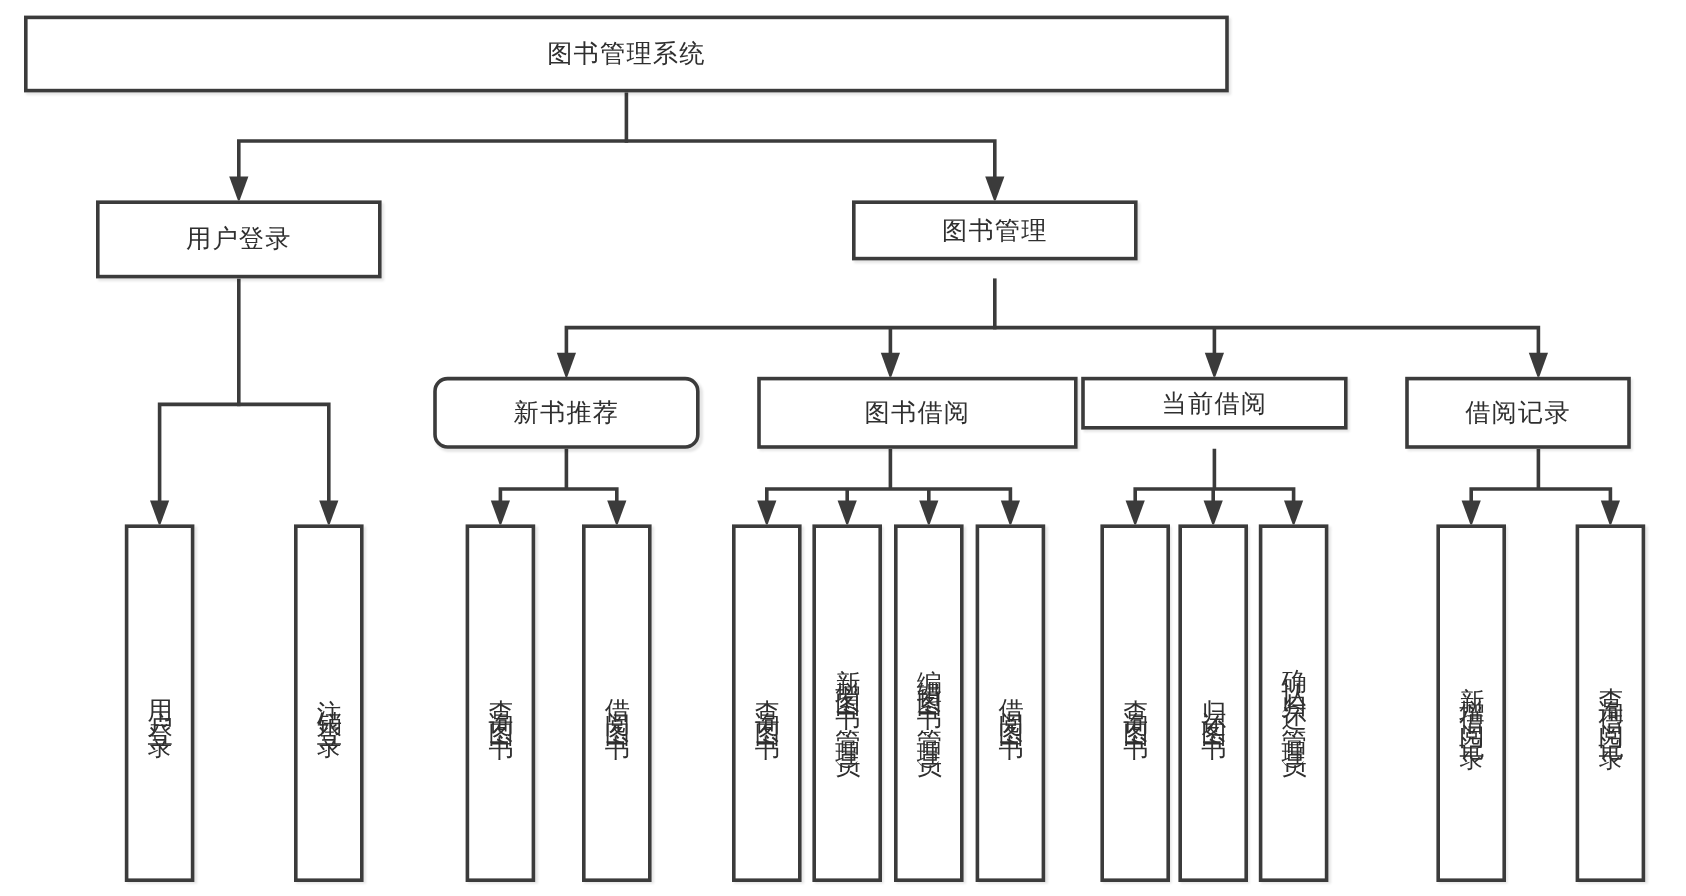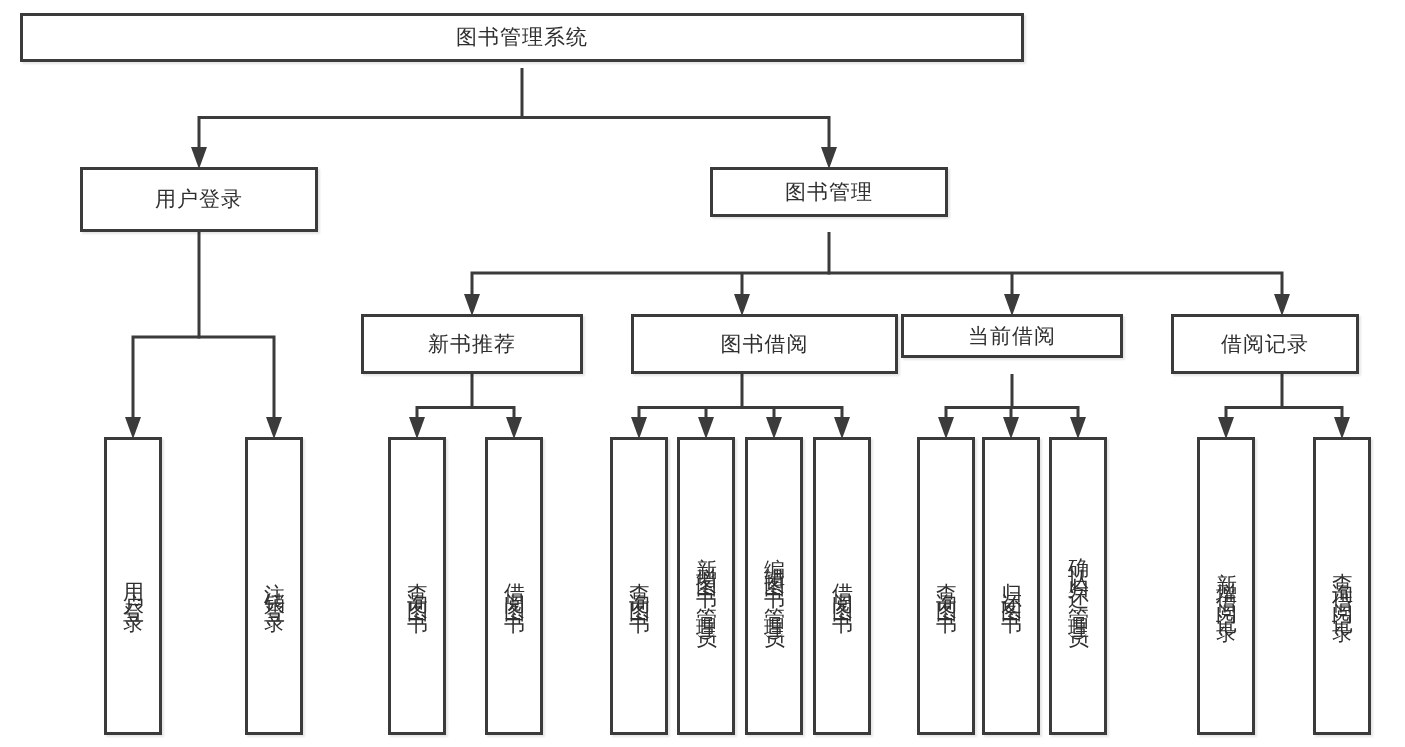--- a/index.html
+++ b/index.html
@@ -41,26 +41,26 @@
     line-height: 1;
   }
   .node.v {
     writing-mode: vertical-rl;
     text-orientation: mixed;
     font-size: 21px;
     letter-spacing: 10px;
     line-height: 1;
   }
   
-  .n-root  { left: 20px;   top: 13px;  width: 1004px; height: 49px; }
+  .n-root  { left: 20px;   top: 13px;  width: 1004px; height: 64px; }
   
   .n-l1a   { left: 80px;   top: 167px; width: 238px;  height: 65px; }
   .n-l1b   { left: 710px;  top: 167px; width: 238px;  height: 50px; }
   
-  .n-l2b   { left: 361px;  top: 314px; width: 222px;  height: 60px; }
+  .n-l2b   { left: 361px;  top: 314px; width: 222px;  height: 60px; border-radius: 12px; }
   .n-l2c   { left: 631px;  top: 314px; width: 267px;  height: 60px; }
   .n-l2d   { left: 901px;  top: 314px; width: 222px;  height: 44px; }
   .n-l2e   { left: 1171px; top: 314px; width: 188px;  height: 60px; }
   
   .leaf    { top: 437px; height: 298px; width: 58px; }
   .n-a1 { left: 104px; }  .n-a2 { left: 245px; }
   .n-b1 { left: 388px; }  .n-b2 { left: 485px; }
   .n-c1 { left: 610px; }  .n-c2 { left: 677px; }
   .n-c3 { left: 745px; }  .n-c4 { left: 813px; }
   .n-d1 { left: 917px; }  .n-d2 { left: 982px; }

